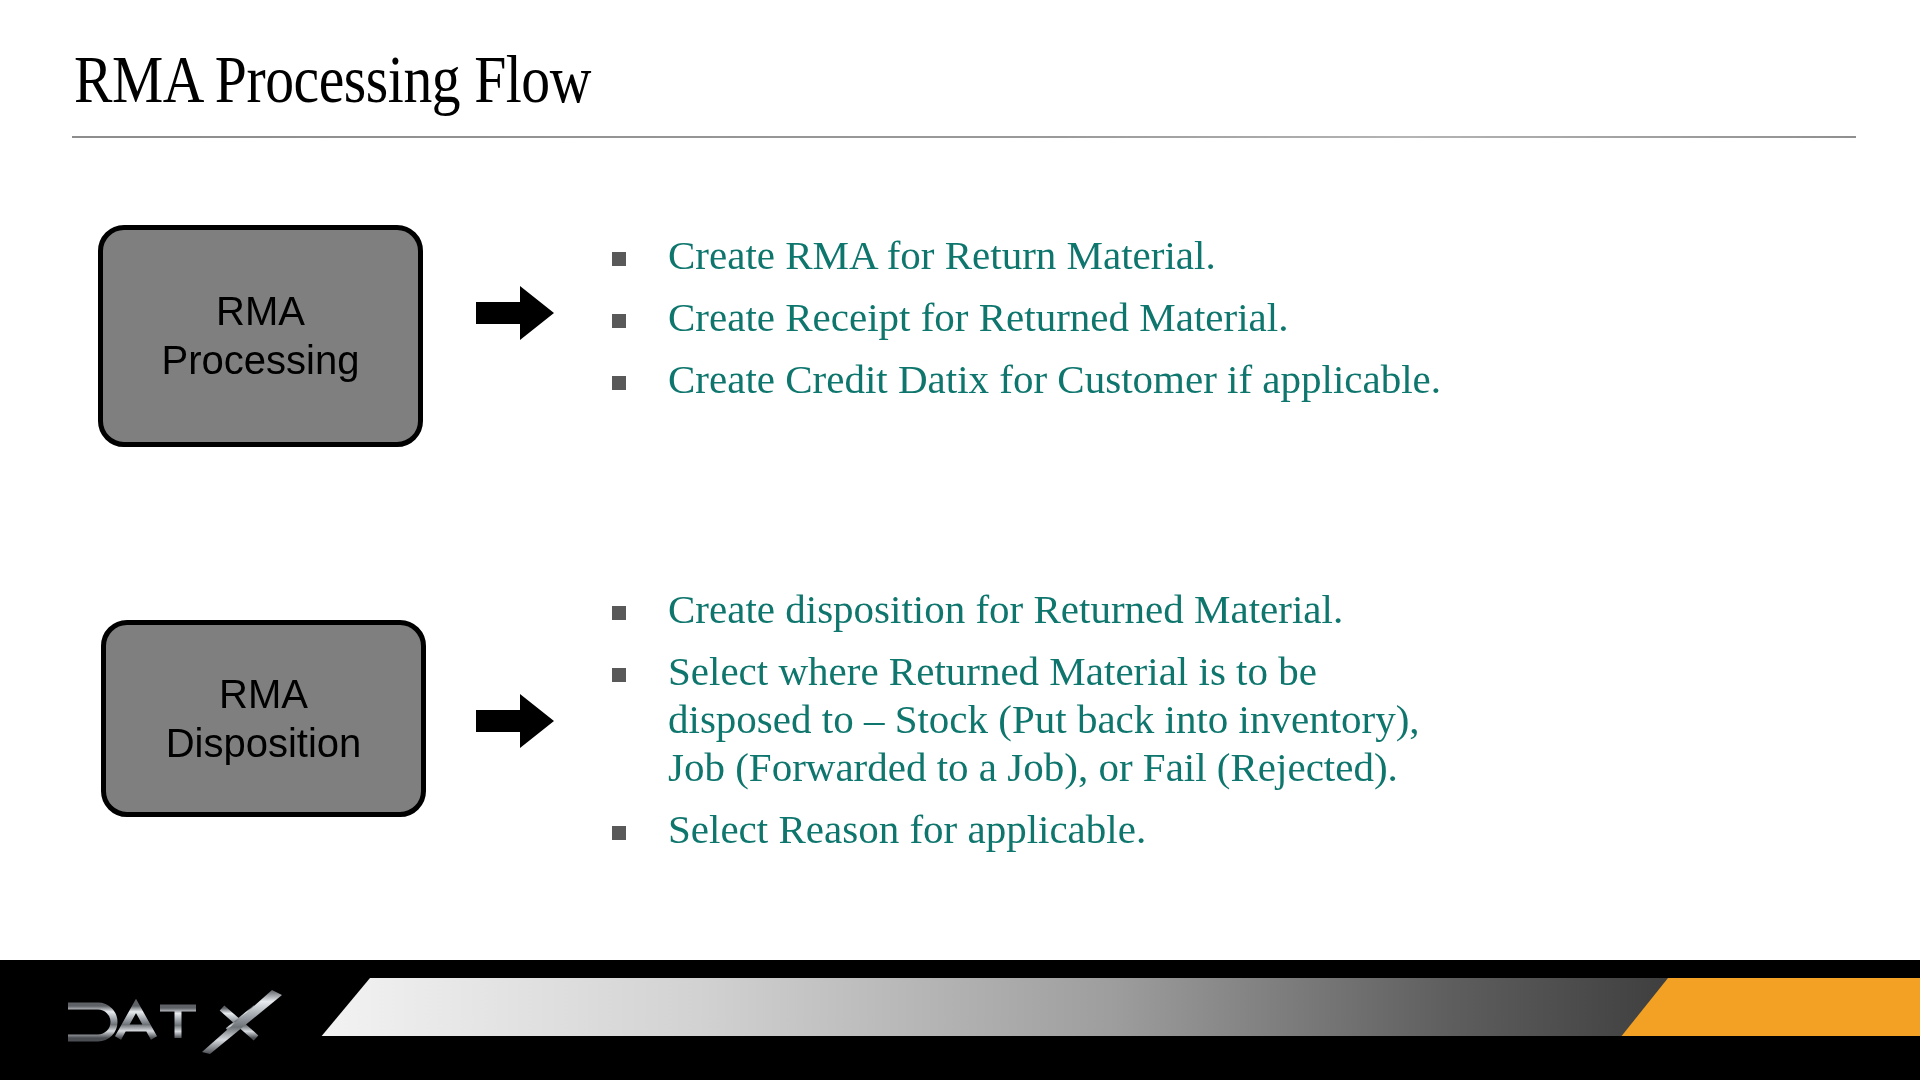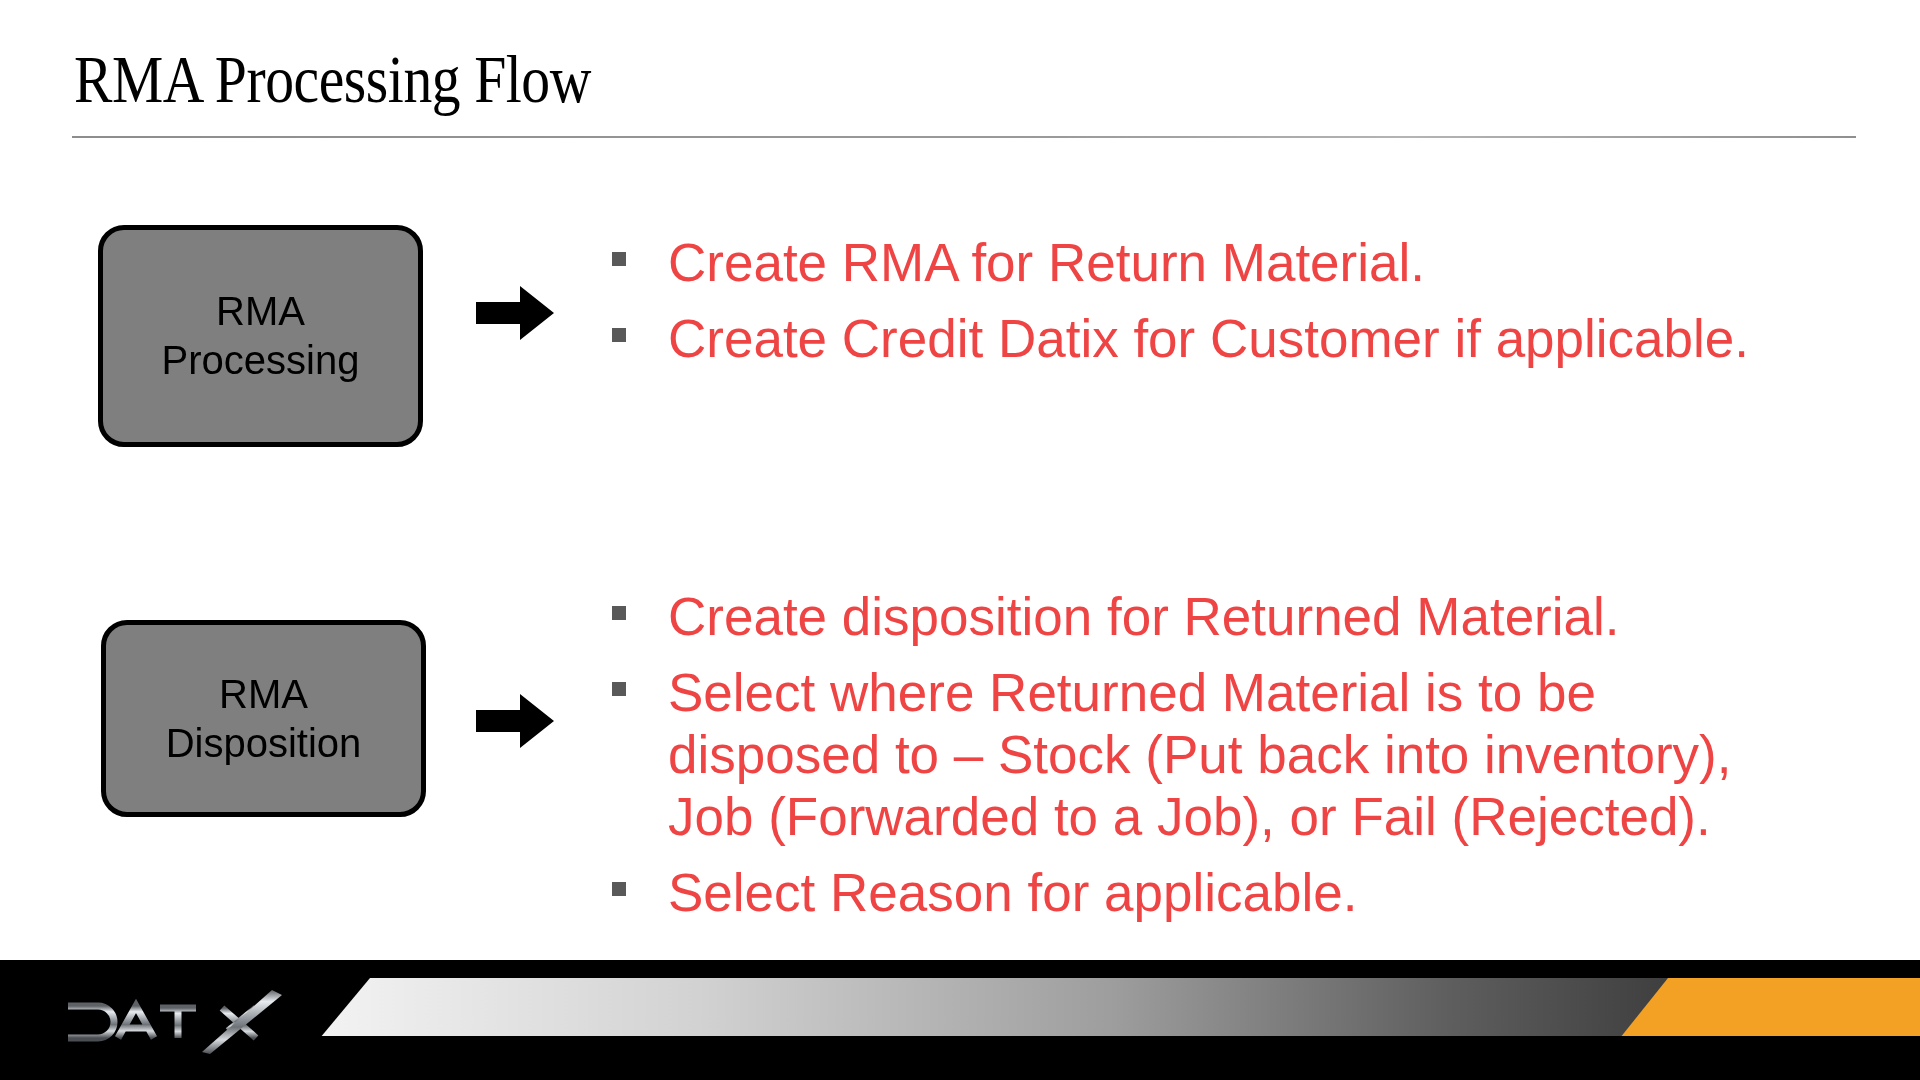--- a/index.html
+++ b/index.html
@@ -82,23 +82,24 @@
     width: 78px;
     height: 62px;
   }
 
   #arrow-processing { left: 476px; top: 282px; }
   #arrow-disposition { left: 476px; top: 690px; }
 
   
   .bullet-list {
     position: absolute;
-    color: #ef4444;
-    font-size: 53px;
+    color: #0f766e;
+    font-size: 41px;
     line-height: 1.17;
+    font-family: Liberation Serif, serif;
   }
 
   #list-processing { left: 612px; top: 232px; width: 1230px; }
   #list-disposition { left: 612px; top: 586px; width: 1230px; }
 
   .bullet-item {
     display: flex;
     align-items: flex-start;
     margin-bottom: 14px;
   }
@@ -161,20 +162,24 @@
   </div>
 
   <svg class="arrow" id="arrow-processing" viewBox="0 0 78 62">
     <polygon points="0,20 44,20 44,4 78,31 44,58 44,42 0,42" fill="#000000"></polygon>
   </svg>
 
   <div class="bullet-list" id="list-processing">
     <div class="bullet-item">
       <span class="bullet-marker"></span>
       <span class="bullet-text">Create RMA for Return Material.</span>
+    </div>
+    <div class="bullet-item">
+      <span class="bullet-marker"></span>
+      <span class="bullet-text">Create Receipt for Returned Material.</span>
     </div>
     <div class="bullet-item">
       <span class="bullet-marker"></span>
       <span class="bullet-text">Create Credit Datix for Customer if applicable.</span>
     </div>
   </div>
 
   <div class="proc-box" id="box-rma-disposition">
     <span class="line">RMA</span>
     <span class="line">Disposition</span>

